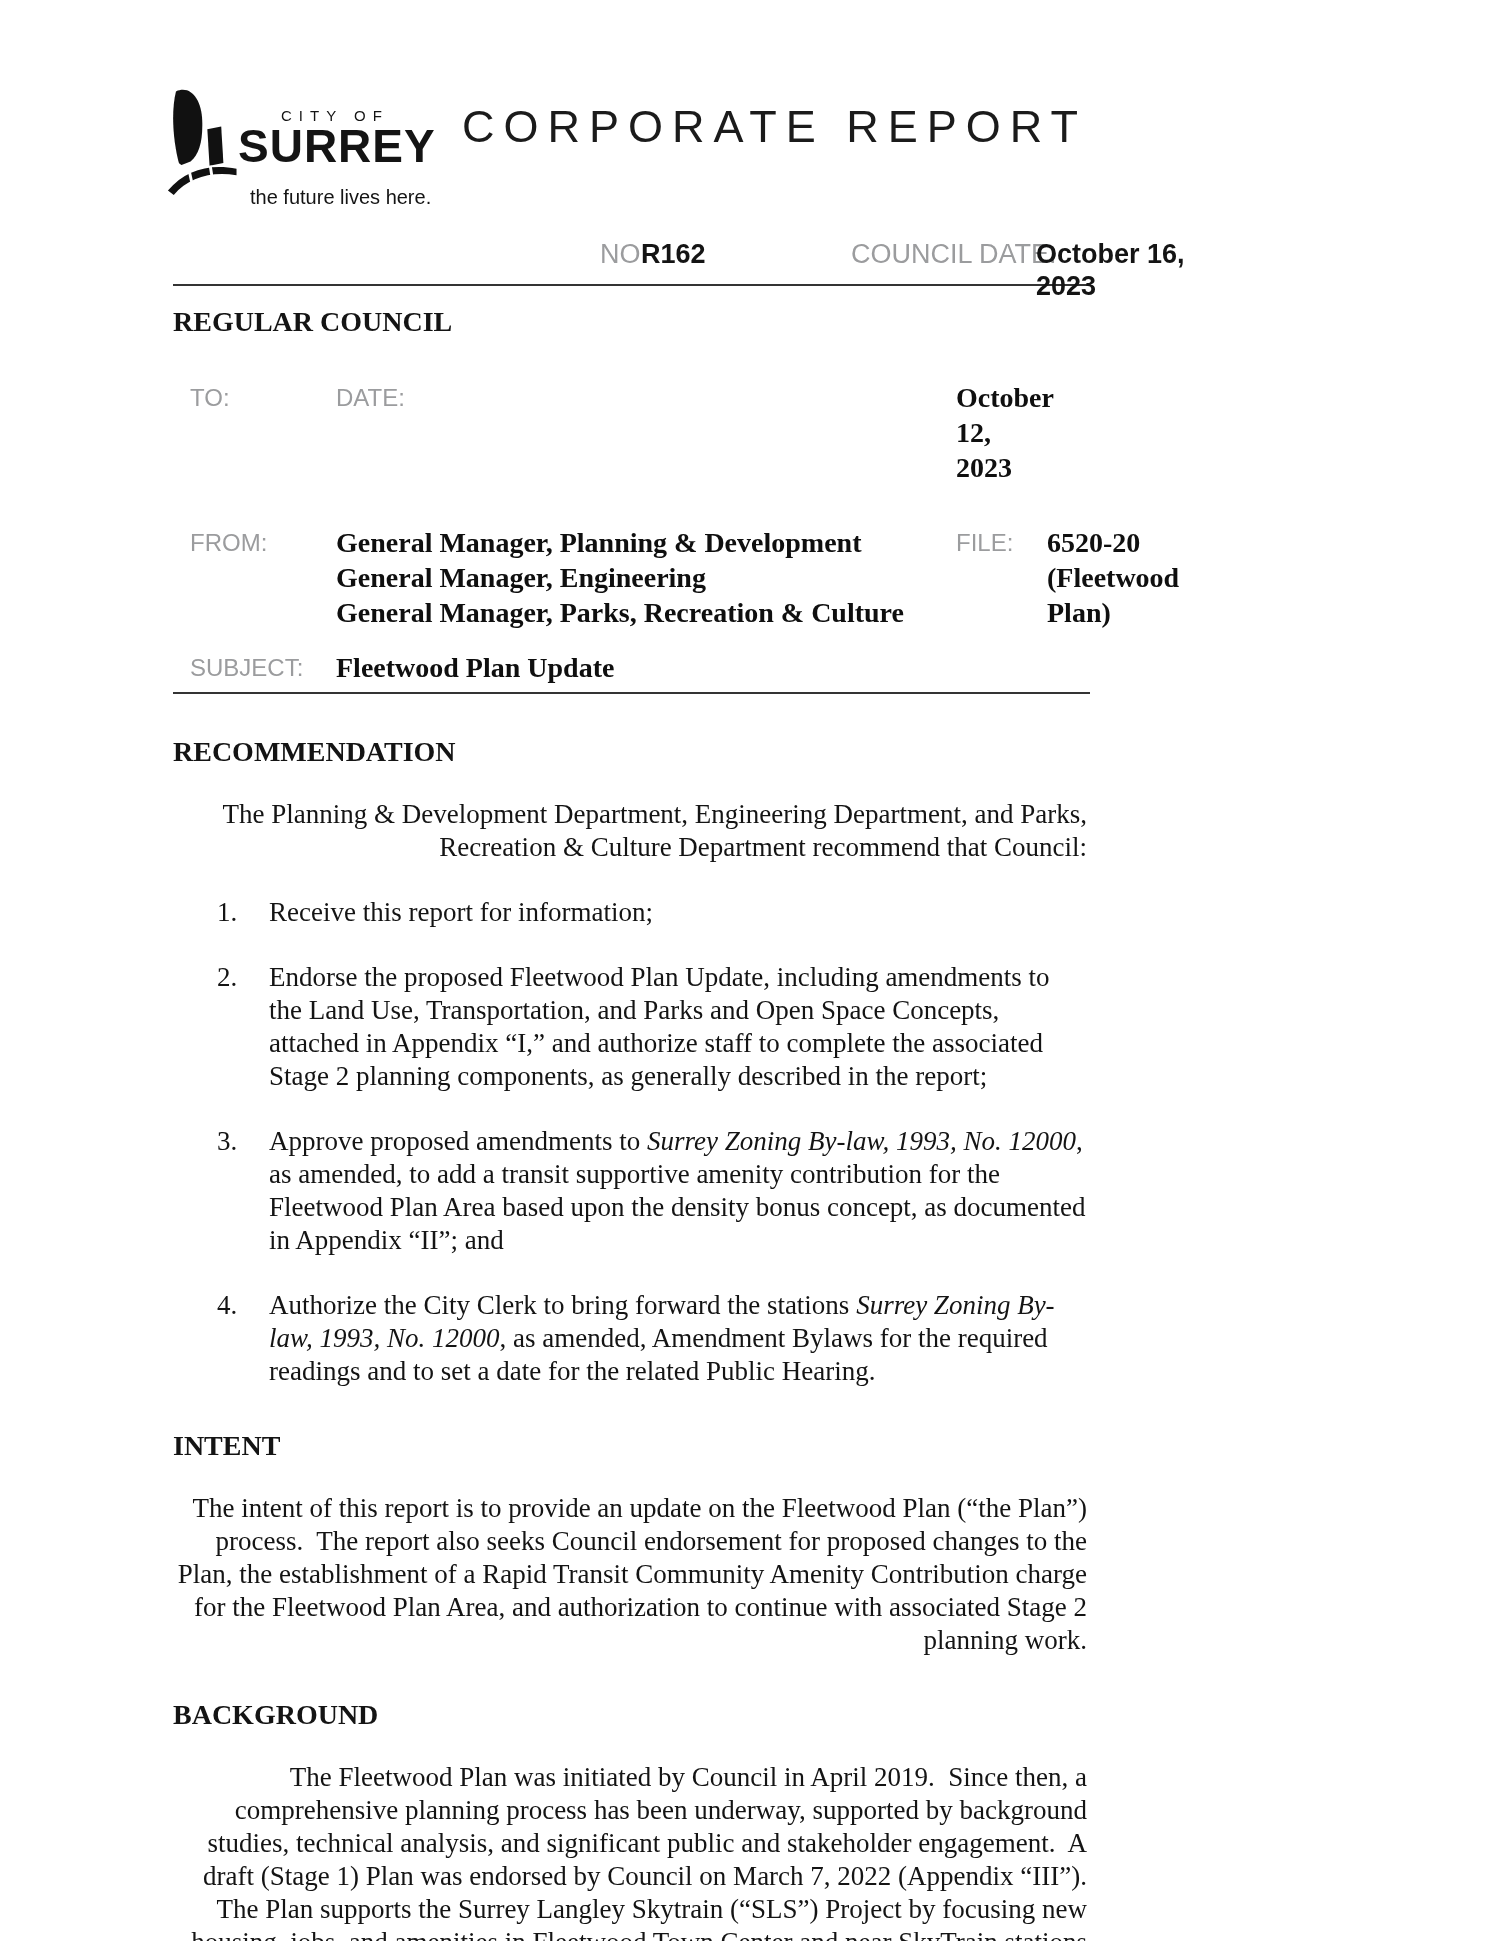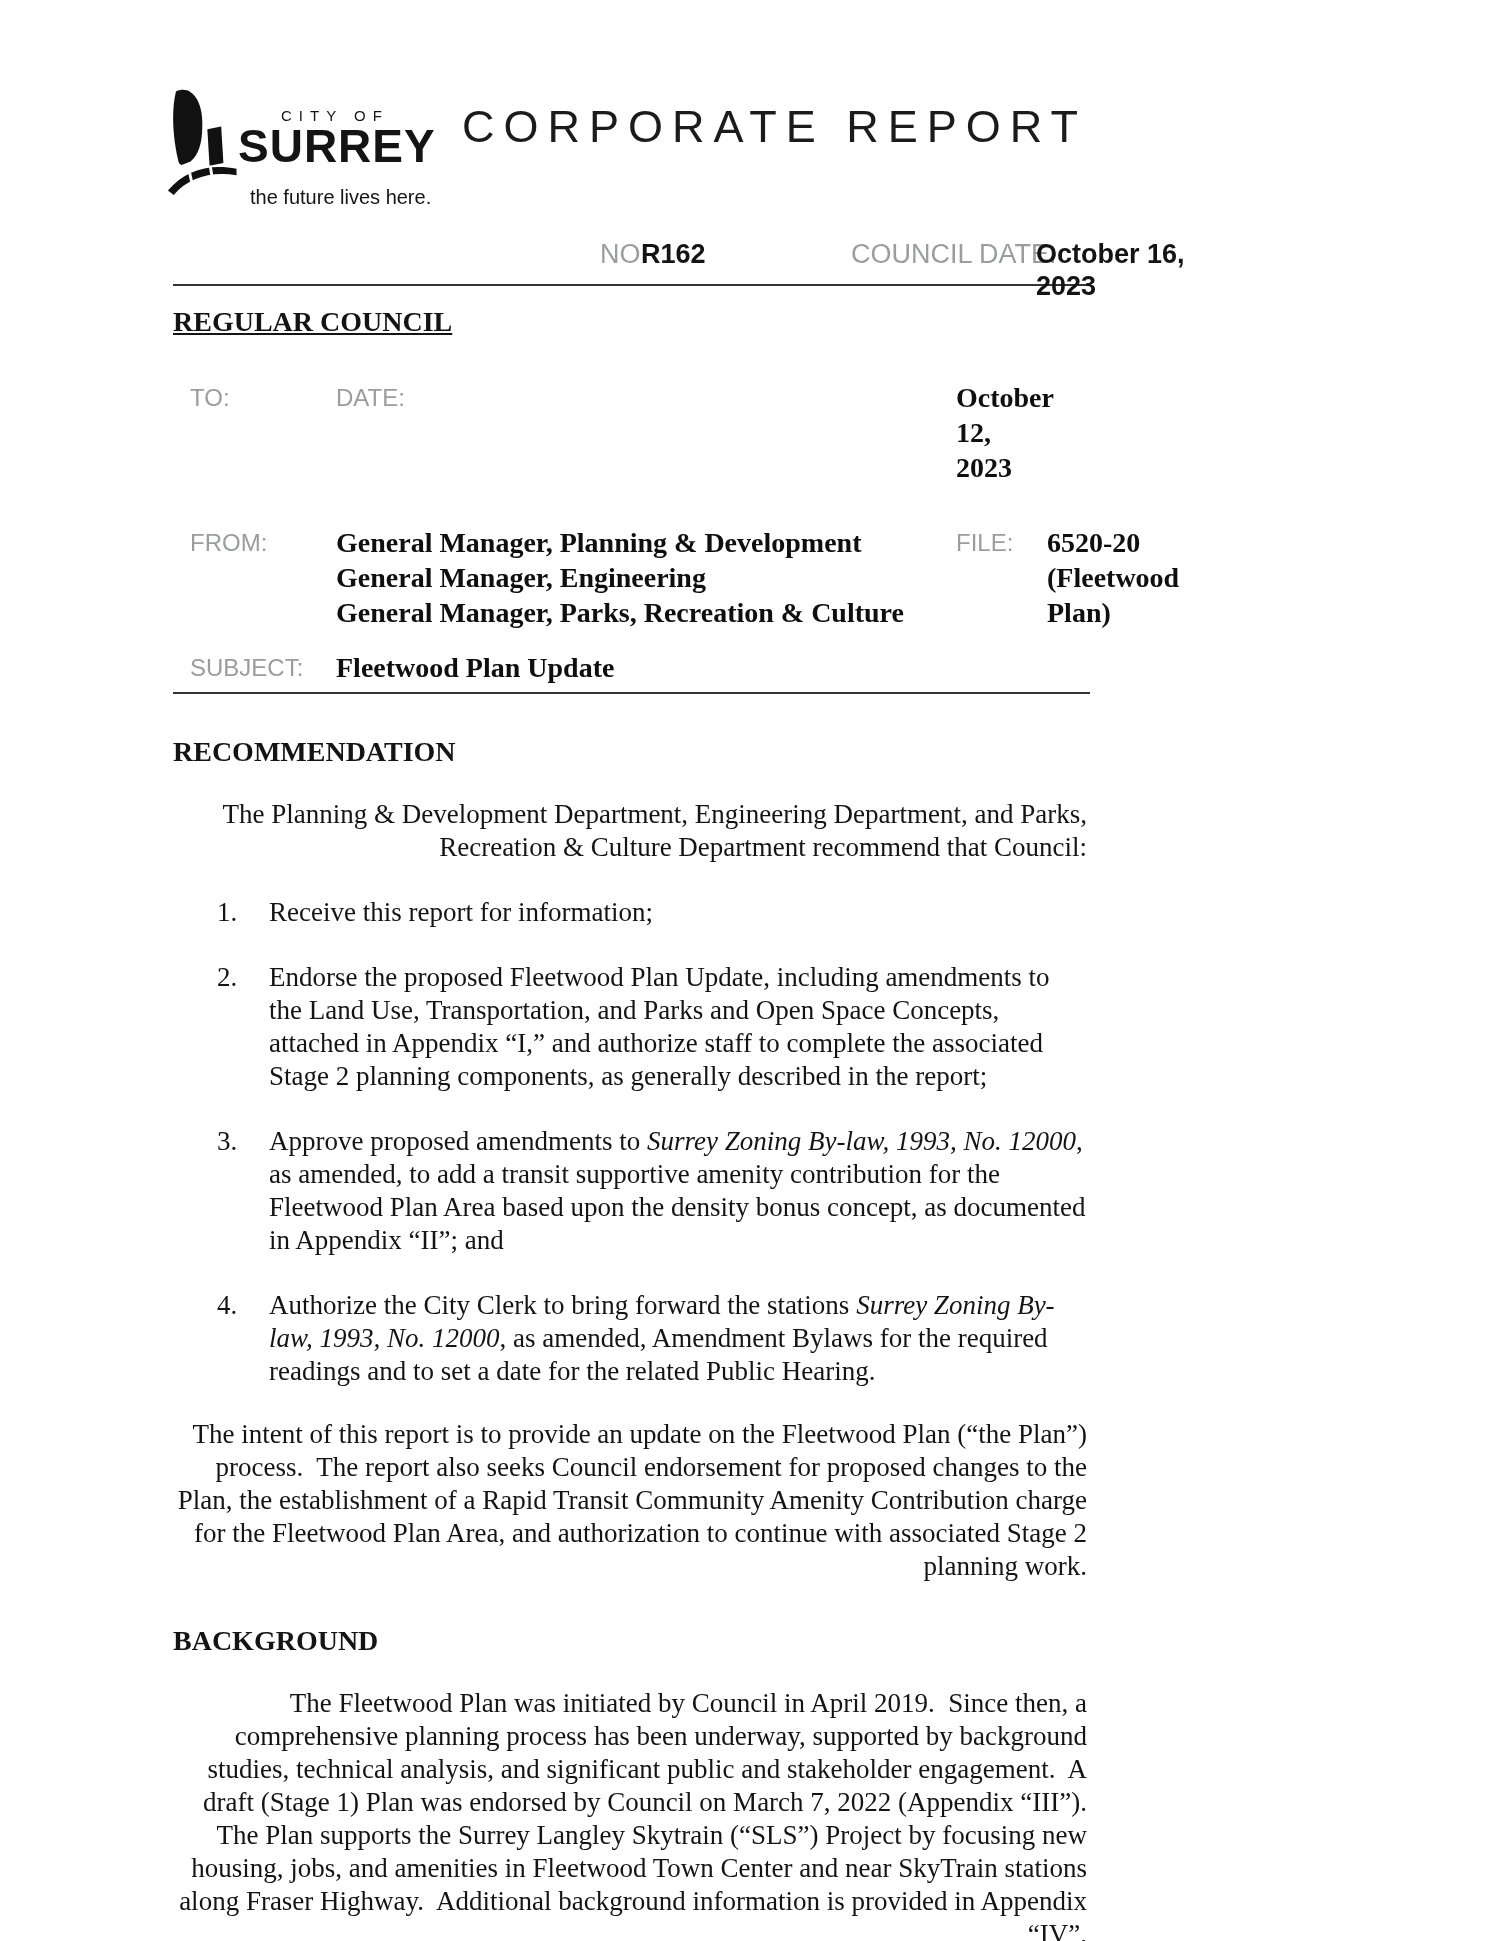--- a/index.html
+++ b/index.html
@@ -30,21 +30,21 @@
   .no-value   { left:641px; }
   .cd-label   { left:851px; }
   .cd-value   { left:1036px; }
 
   
   .rule { border:0; border-top:2px solid #343434; margin:0 147px 0 173px; }
   .rule-top { margin-top:284px; }
   .rule-mid { margin-top:7px; }
 
   
-  .council-label { margin:21px 0 0 173px; font-size:28px; font-weight:bold; line-height:30px;text-decoration:underline; }
+  .council-label { margin:21px 0 0 173px; font-size:28px; font-weight:bold; line-height:30px; }
   .meta-row {
     display:grid; grid-template-columns:146px 620px 91px auto;
     margin:0 147px 0 173px; padding-left:17px; align-items:start;
     font-size:28px; line-height:35px;
   }
   .row-to { margin-top:43px; }
   .row-from { margin-top:40px; }
   .row-subject { margin-top:20px; }
   .meta-label {
     font-family:"Liberation Sans", sans-serif; font-size:24px; line-height:35px; color:#9b9c9e;
@@ -128,19 +128,20 @@
     <h2 class="doc-heading">RECOMMENDATION</h2>
     <p class="doc-para">The Planning &amp; Development Department, Engineering Department, and Parks, Recreation &amp; Culture Department recommend that Council:</p>
 
     <div class="rec-list">
         <div class="rec-item"><span class="rec-num">1.</span><span class="rec-text"><span>Receive this report for information;</span></span></div>
         <div class="rec-item"><span class="rec-num">2.</span><span class="rec-text"><span>Endorse the proposed Fleetwood Plan Update, including amendments to the Land Use, Transportation, and Parks and Open Space Concepts, attached in Appendix “I,” and authorize staff to complete the associated Stage 2 planning components, as generally described in the report;</span></span></div>
         <div class="rec-item"><span class="rec-num">3.</span><span class="rec-text"><span>Approve proposed amendments to </span><span class="italic">Surrey Zoning By-law, 1993, No. 12000</span><span>, as amended, to add a transit supportive amenity contribution for the Fleetwood Plan Area based upon the density bonus concept, as documented in Appendix “II”; and</span></span></div>
         <div class="rec-item"><span class="rec-num">4.</span><span class="rec-text"><span>Authorize the City Clerk to bring forward the stations </span><span class="italic">Surrey Zoning By-law, 1993, No. 12000</span><span>, as amended, Amendment Bylaws for the required readings and to set a date for the related Public Hearing.</span></span></div>
       </div>
 
+    <h2 class="doc-heading">INTENT</h2>
     <p class="doc-para">The intent of this report is to provide an update on the Fleetwood Plan (“the Plan”) process.  The report also seeks Council endorsement for proposed changes to the Plan, the establishment of a Rapid Transit Community Amenity Contribution charge for the Fleetwood Plan Area, and authorization to continue with associated Stage 2 planning work.</p>
 
     <h2 class="doc-heading">BACKGROUND</h2>
     <p class="doc-para">The Fleetwood Plan was initiated by Council in April 2019.  Since then, a comprehensive planning process has been underway, supported by background studies, technical analysis, and significant public and stakeholder engagement.  A draft (Stage 1) Plan was endorsed by Council on March 7, 2022 (Appendix “III”).  The Plan supports the Surrey Langley Skytrain (“SLS”) Project by focusing new housing, jobs, and amenities in Fleetwood Town Center and near SkyTrain stations along Fraser Highway.  Additional background information is provided in Appendix “IV”.</p>
 
   </main>
 </div>
 
 </body></html>

